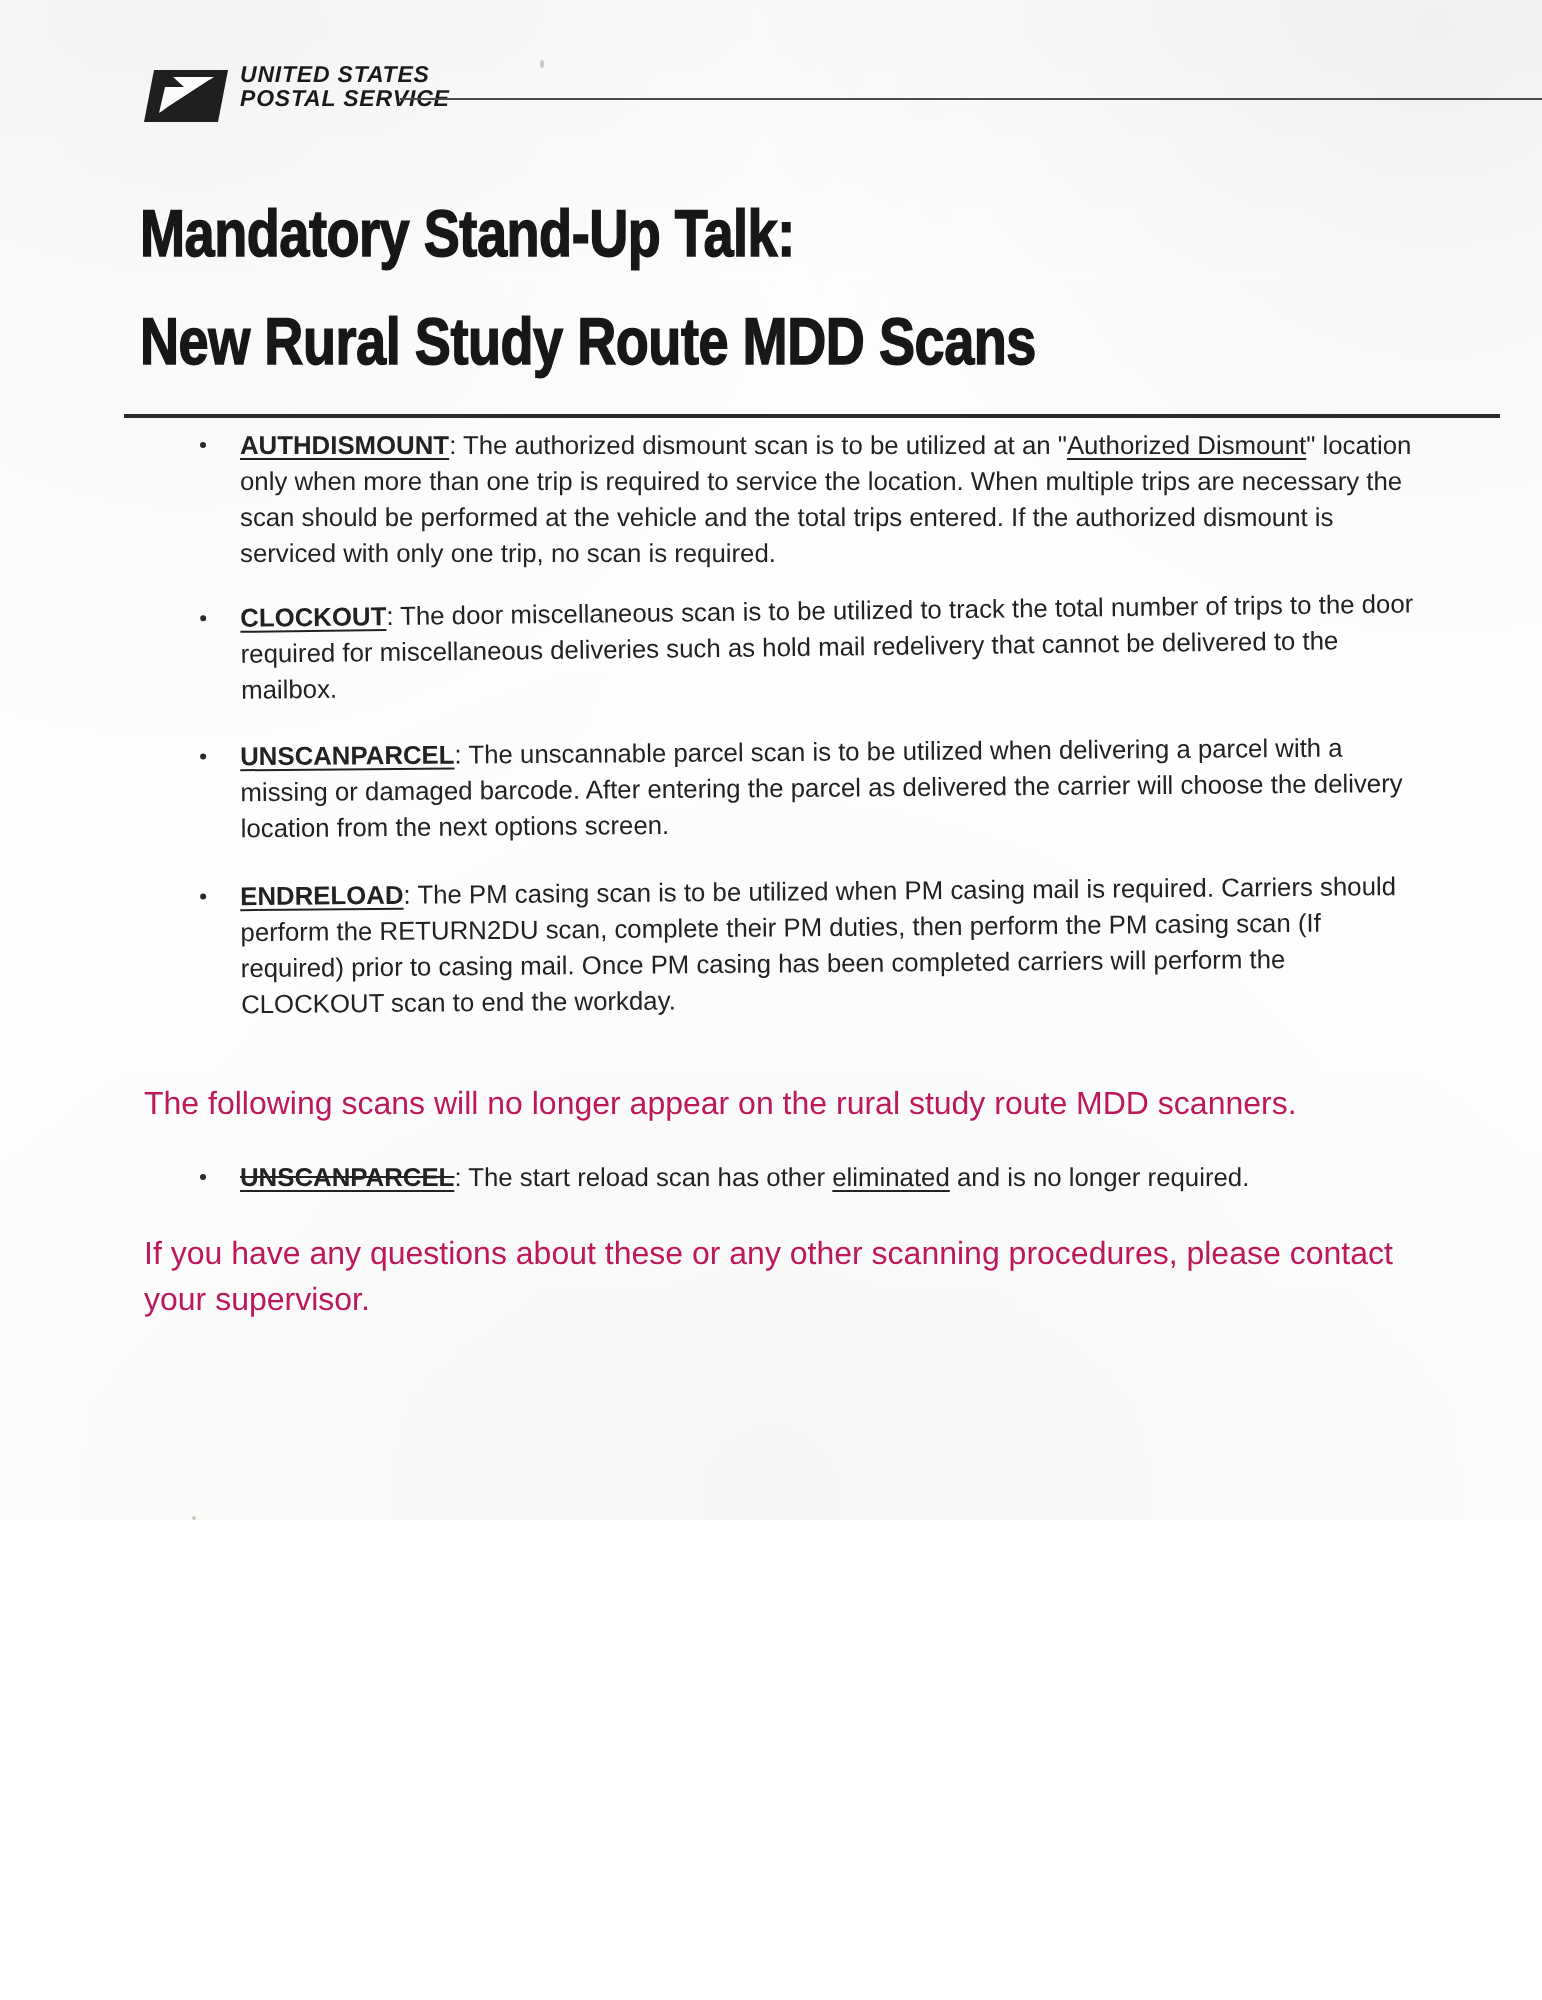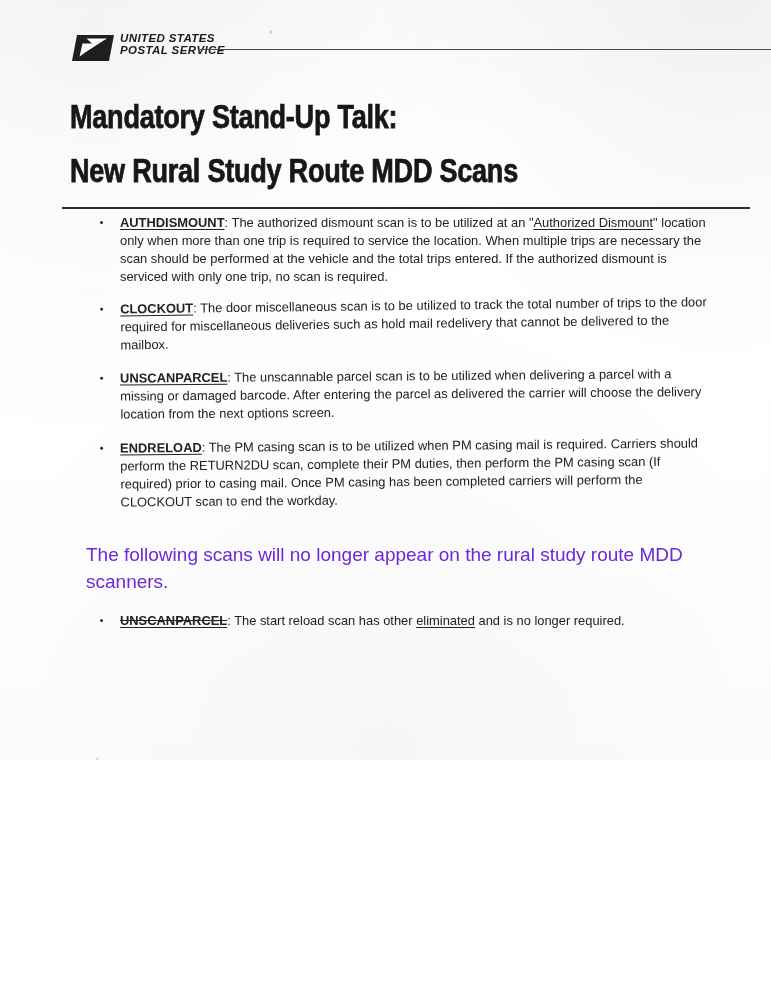--- a/index.html
+++ b/index.html
@@ -139,24 +139,24 @@
     text-underline-offset: 1.5px;
   }
   .u { text-decoration: underline; text-underline-offset: 1.5px; }
 
   
   #bullet-doormisc { transform: rotate(-0.7deg); transform-origin: left top; }
   #bullet-unscanparcel { transform: rotate(-0.45deg); transform-origin: left top; }
   #bullet-pmcasing { transform: rotate(-0.5deg); transform-origin: left top; }
 
   .body-para {
-    font-size: 19px;
+    font-size: 16px;
     line-height: 1.45;
-    color: #6d28d9;
-    margin: 14px;
+    color: #be185d;
+    margin: 0;
   }
   #removed-intro { margin-top: 29px; }
   #removed-list { margin-top: 16px; }
   #removed-list .bullet-item { margin-bottom: 18px; }
   #closing-para { margin-top: 10px; }
 
   
   .speck {
     position: absolute;
     background: #c9c9c4;
@@ -212,20 +212,21 @@
     </ul>
 
     <p class="body-para" id="removed-intro">The following scans will no longer appear on the rural study route MDD scanners.</p>
 
     <ul class="bullet-list" id="removed-list">
       <li class="bullet-item" id="bullet-startreload">
         <span class="scan-code removed">UNSCANPARCEL</span><span>:</span><span> The start reload scan has other </span><span class="u">eliminated</span><span> and is no longer required.</span>
       </li>
     </ul>
 
+    <p class="body-para" id="closing-para">If you have any questions about these or any other scanning procedures, please contact your supervisor.</p>
   </div>
 
   <div class="speck" style="left:188px; top:950px; width:2px; height:3px;"></div>
   <div class="speck" style="left:96px;  top:758px; width:2px; height:2px;"></div>
   <div class="speck" style="left:660px; top:782px; width:2px; height:2px;"></div>
   <div class="speck" style="left:404px; top:905px; width:2px; height:2px;"></div>
   <div class="speck" style="left:712px; top:920px; width:2px; height:3px;"></div>
   <div class="speck" style="left:512px; top:951px; width:3px; height:2px;"></div>
   <div class="speck" style="left:270px; top:30px;  width:2px; height:4px;"></div>
 </div>

